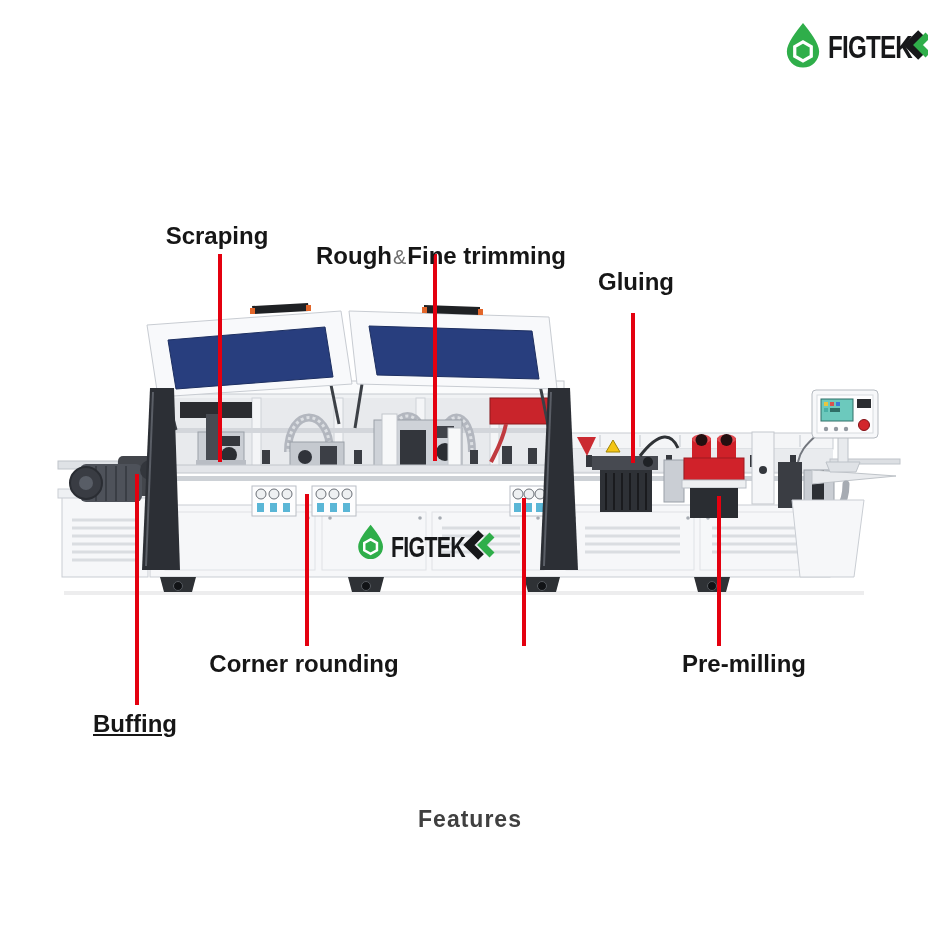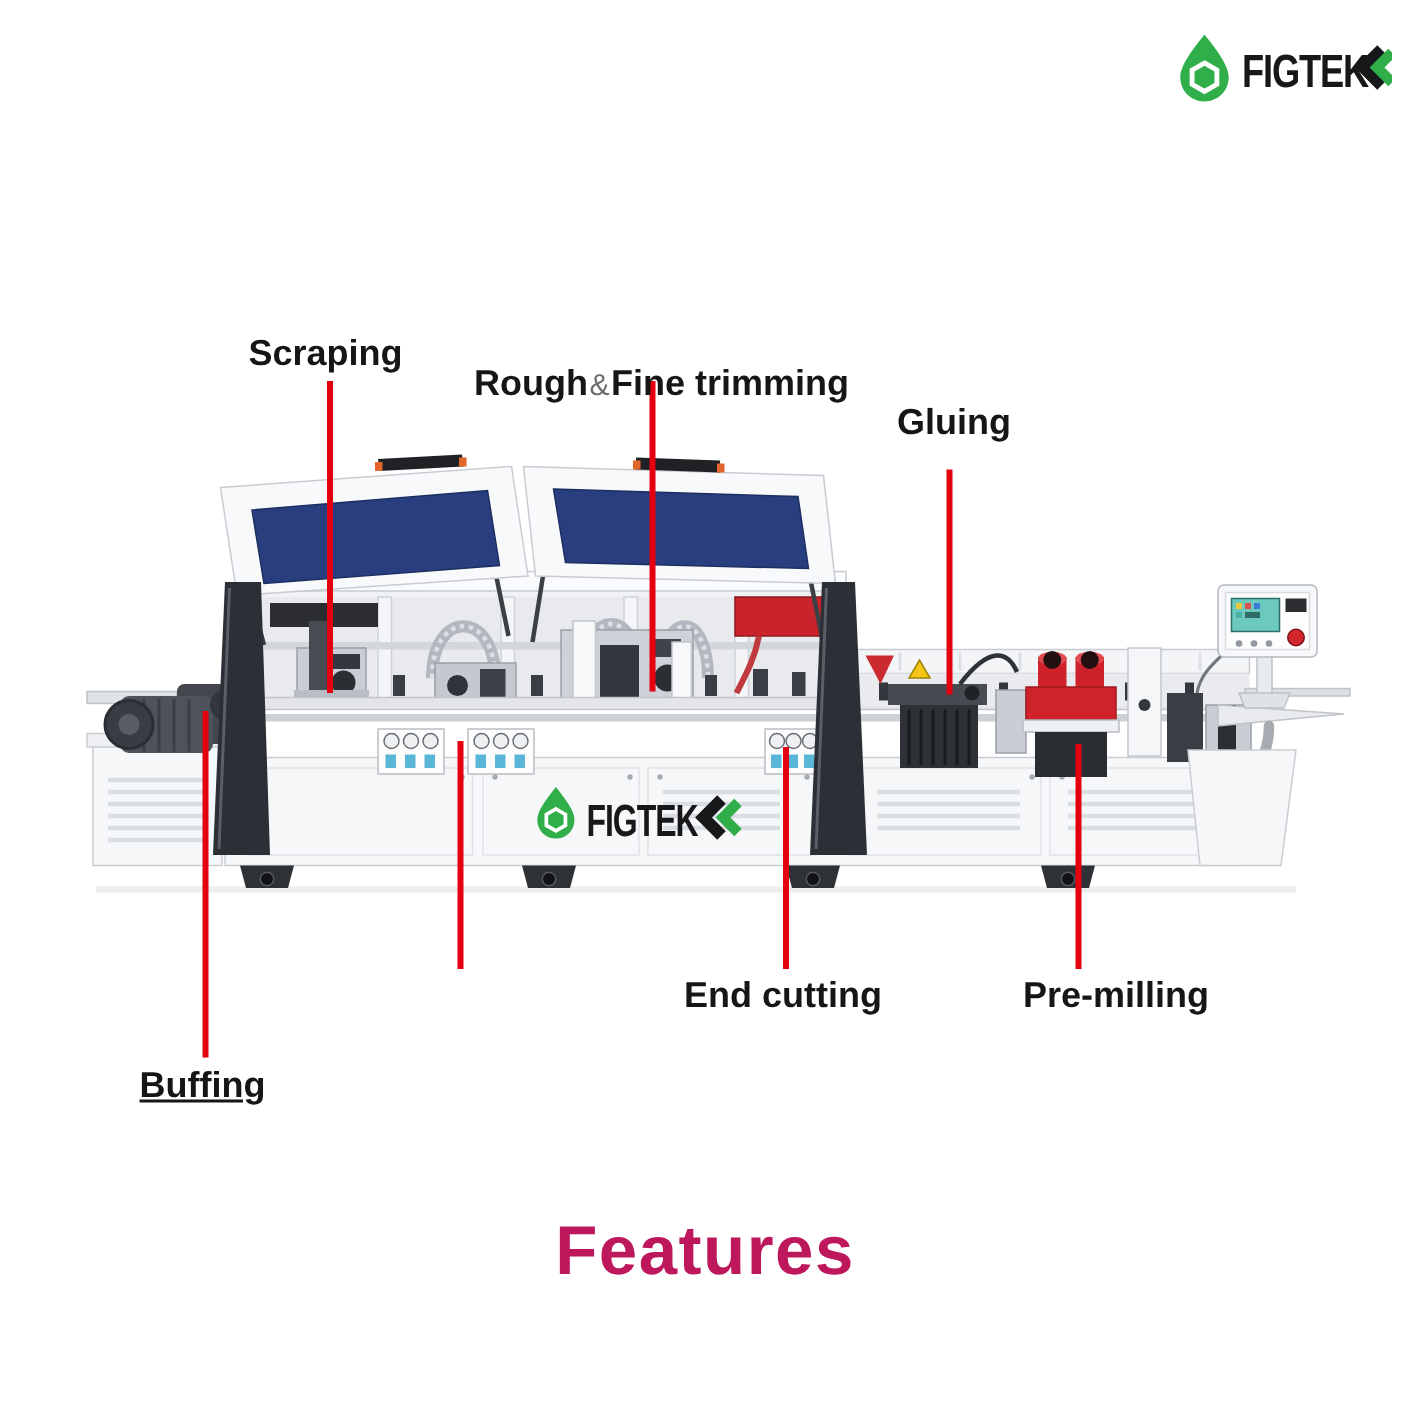--- a/index.html
+++ b/index.html
@@ -10,21 +10,21 @@
   
   .callout{position:absolute;transform:translateX(-50%);white-space:nowrap;
            font-weight:bold;font-size:24px;color:#161616;letter-spacing:0px;}
   .callout .amp{font-weight:400;color:#6d6d6d;font-size:20px;padding:0 1px;}
   
   .leader{position:absolute;width:4px;background:#e4000f;}
   
   #header-logo{position:absolute;top:20px;left:782px;width:146px;height:50px;}
   
   #features-title{position:absolute;top:806px;left:470px;transform:translateX(-50%);
-                  font-size:46px;font-weight:600;color:#be185d;letter-spacing:1px;}
+                  font-size:23px;font-weight:600;color:#404040;letter-spacing:1px;}
   
   #machine-layer{position:absolute;left:0;top:0;width:940px;height:940px;}
   .lbl-layer{z-index:30}
   .line-layer{z-index:20}
 </style>
 </head>
 <body>
 
 <div id="stage">
 
@@ -332,21 +332,21 @@
   <div class="leader line-layer abs" style="left:433px;top:254px;height:207px;"></div>
   <div class="leader line-layer abs" style="left:631px;top:313px;height:150px;"></div>
   <div class="leader line-layer abs" style="left:305px;top:494px;height:152px;"></div>
   <div class="leader line-layer abs" style="left:522px;top:498px;height:148px;"></div>
   <div class="leader line-layer abs" style="left:717px;top:496px;height:150px;"></div>
   <div class="leader line-layer abs" style="left:135px;top:474px;height:231px;"></div>
 
   <div class="callout lbl-layer" style="left:217px;top:222px;">Scraping</div>
   <div class="callout lbl-layer" style="left:441px;top:222px;margin-top:20px;"><span>Rough</span><span class="amp">&amp;</span><span>Fine trimming</span></div>
   <div class="callout lbl-layer" style="left:636px;top:268px;">Gluing</div>
-  <div class="callout lbl-layer" style="left:522px;top:650px;">End cutting</div>
+  <div class="callout lbl-layer" style="left:304px;top:650px;">Corner rounding</div>
   <div class="callout lbl-layer" style="left:744px;top:650px;">Pre-milling</div>
   <div class="callout lbl-layer" style="left:135px;top:710px;text-decoration:underline;">Buffing</div>
 
   <svg id="header-logo" viewBox="0 0 146 50" xmlns="http://www.w3.org/2000/svg">
     <g transform="translate(2,2) scale(0.95)">
       <path d="M20 1 C13 10 3 22 3 31 C3 40.6 10.6 48 20 48 C29.4 48 37 40.6 37 31 C37 22 27 10 20 1 Z" fill="#2fae4a"></path>
       <polygon points="20,21 28.7,26 28.7,36 20,41 11.3,36 11.3,26" fill="none" stroke="#ffffff" stroke-width="3.4"></polygon>
     </g>
     <text x="46" y="38" font-family="Liberation Sans, DejaVu Sans, sans-serif" font-weight="bold" font-size="31" fill="#17181a" letter-spacing="-1" textLength="84" lengthAdjust="spacingAndGlyphs">FIGTEK</text>
     <g fill="none">

